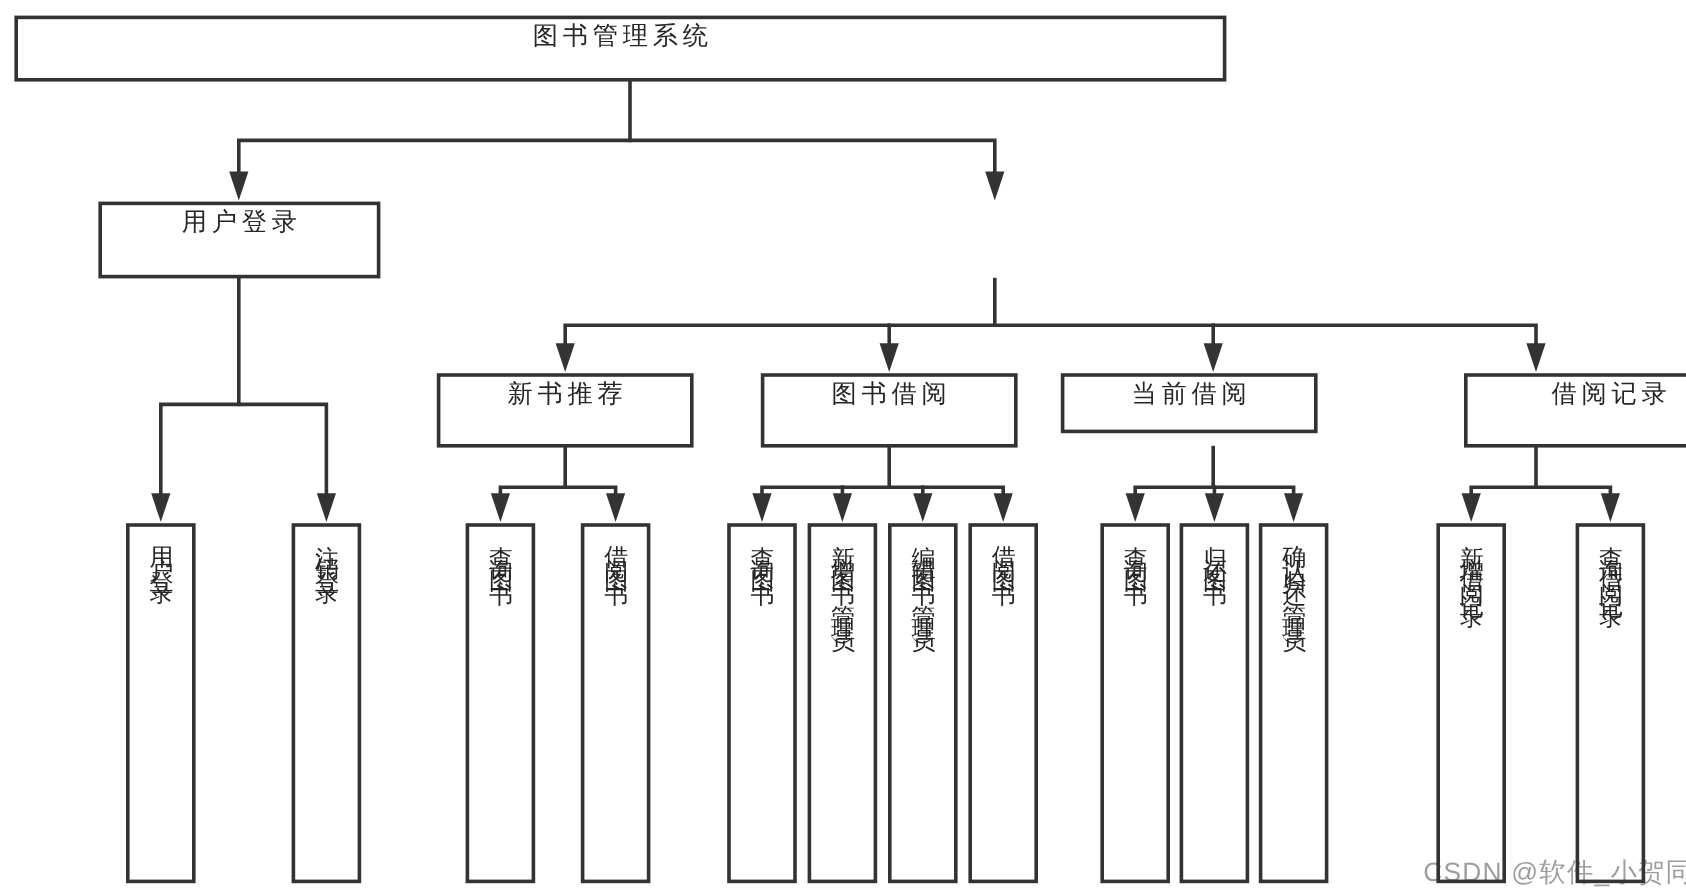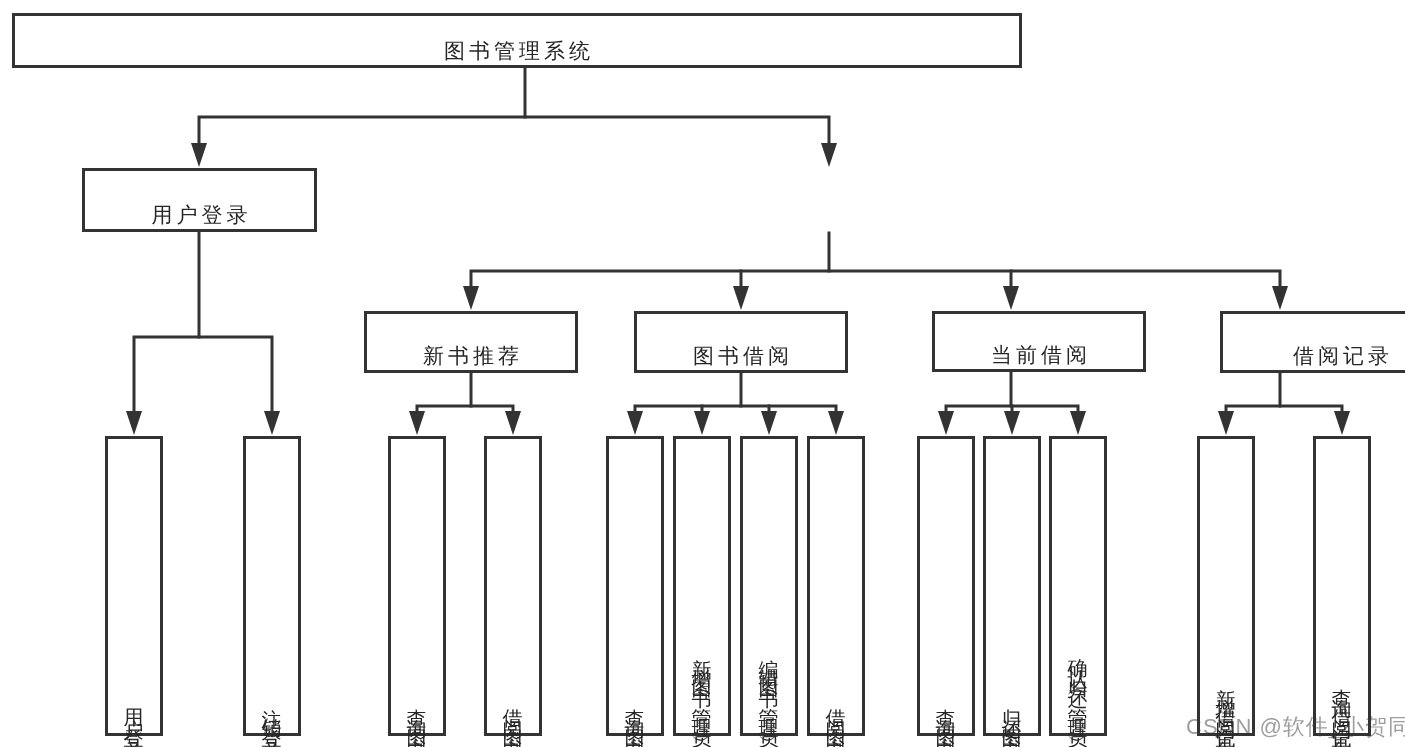--- a/index.html
+++ b/index.html
@@ -24,21 +24,21 @@
     stroke-linecap: square;
     stroke-linejoin: miter;
   }
   .connectors polygon { fill: #333333; stroke: none; }
   .node {
     position: absolute;
     box-sizing: border-box;
     border: 3px solid #333333;
     background: transparent;
     display: flex;
-    align-items: flex-end;
+    align-items: flex-start;
     justify-content: center;
     color: #262626;
     z-index: 2;
   }
   .node .lbl {
     font-size: 21px;
     letter-spacing: 4px;
     white-space: nowrap;
     text-indent: 4px; 
   }
@@ -121,21 +121,21 @@
   <div class="node" style="left:82px;top:168px;width:235px;height:64px">
     <span class="lbl">用户登录</span>
   </div>
 
   <div class="node" style="left:364px;top:311px;width:214px;height:62px">
     <span class="lbl">新书推荐</span>
   </div>
   <div class="node" style="left:634px;top:311px;width:214px;height:62px">
     <span class="lbl">图书借阅</span>
   </div>
-  <div class="node" style="left:932px;top:311px;width:214px;height:61px">
+  <div class="node" style="left:884px;top:311px;width:214px;height:50px">
     <span class="lbl">当前借阅</span>
   </div>
   <div class="node" style="left:1220px;top:311px;width:242px;height:62px">
     <span class="lbl">借阅记录</span>
   </div>
 
   <div class="node leaf" style="left:105px;top:436px;width:58px;height:300px">
     <span class="lbl">用户登录</span>
   </div>
   <div class="node leaf" style="left:243px;top:436px;width:58px;height:300px">

